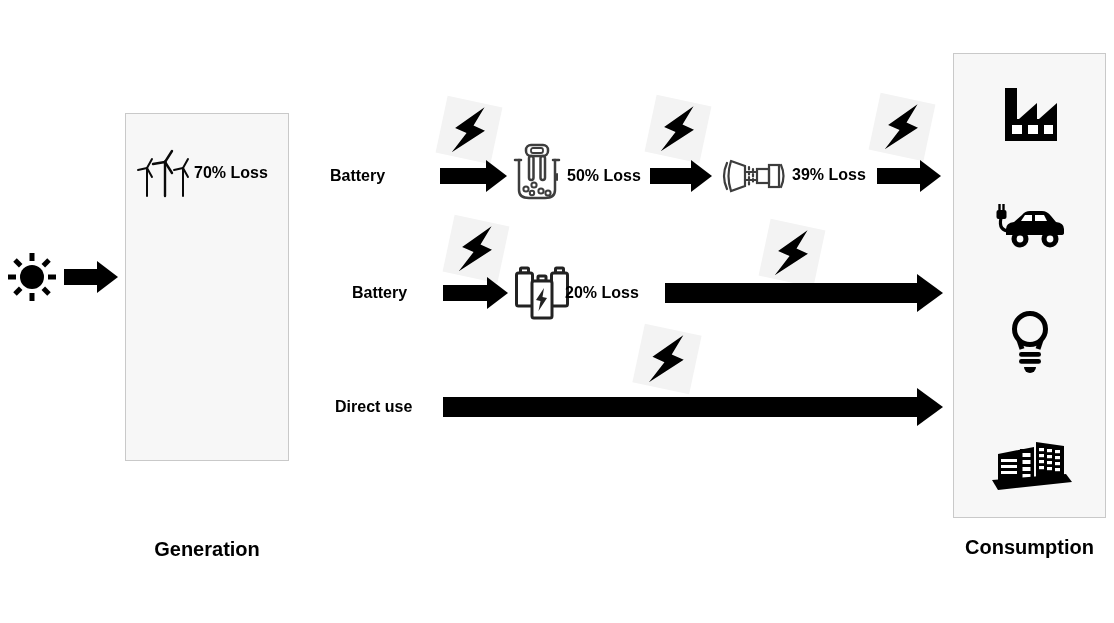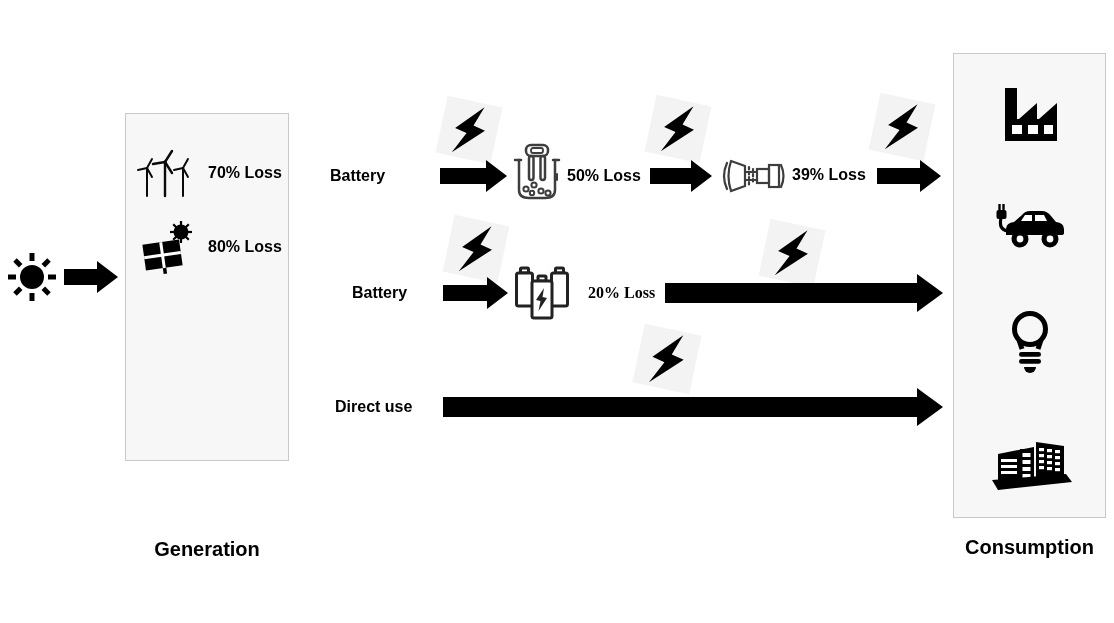--- a/index.html
+++ b/index.html
@@ -23,21 +23,21 @@
   .arrow-l .head { border-top:19px solid transparent; border-bottom:19px solid transparent; border-left:26px solid #000; }
 
   .bolt-card {
     background:#f3f3f3; transform:rotate(12deg);
     display:flex; align-items:center; justify-content:center;
   }
 
   .gen-row { position:absolute; left:10px; width:146px; height:64px;
              display:flex; align-items:center; }
   .gen-row .iconbox { width:58px; display:flex; justify-content:center; }
-  .gen-row .bold-label { margin-left:14px; }
+  .gen-row .bold-label { }
 
   .cons-item { position:absolute; left:50%; transform:translateX(-50%); }
 </style>
 </head>
 <body>
 
 <div class="canvas">
 
   <div class="abs" style="left:6px; top:251px; width:52px; height:52px;">
     <svg width="52" height="52" viewBox="0 0 52 52">
@@ -78,40 +78,20 @@
             <line x1="47" y1="22" x2="52" y2="13"></line>
             <line x1="47" y1="22" x2="38" y2="24"></line>
             <line x1="47" y1="22" x2="52" y2="31"></line>
             <line x1="47" y1="22" x2="47" y2="50"></line>
           </g>
         </svg>
       </span>
       <span class="bold-label">70% Loss</span>
     </div>
 
-    <div class="gen-row" style="top:101px;">
-      <span class="iconbox">
-        <svg width="56" height="56" viewBox="0 0 56 56">
-          <g stroke="#000" stroke-width="2.2">
-            <line x1="44" y1="2" x2="44" y2="24"></line>
-            <line x1="33" y1="13" x2="55" y2="13"></line>
-            <line x1="36.2" y1="5.2" x2="51.8" y2="20.8"></line>
-            <line x1="51.8" y1="5.2" x2="36.2" y2="20.8"></line>
-          </g>
-          <circle cx="44" cy="13" r="7.5" fill="#000"></circle>
-          <g transform="rotate(-8 26 36)">
-            <rect x="7" y="23" width="37" height="26" fill="#000"></rect>
-            <line x1="25.5" y1="23" x2="25.5" y2="49" stroke="#fff" stroke-width="3"></line>
-            <line x1="7" y1="36" x2="44" y2="36" stroke="#fff" stroke-width="3"></line>
-            <rect x="24" y="49" width="3.5" height="6" fill="#000"></rect>
-          </g>
-        </svg>
-      </span>
-      <span class="bold-label">80% Loss</span>
-    </div>
 
 
   </div>
 
   <div class="abs panel-caption" style="left:125px; top:538px; width:164px;">Generation</div>
 
   <div class="abs bolt-card" style="left:441px; top:101px; width:56px; height:58px;">
     <svg width="42" height="52" viewBox="0 0 48 58">
         <path d="M36,0 L8,30 L22,33 L10,58 L42,26 L28,23 Z" fill="#000"></path>
       </svg>
@@ -209,21 +189,21 @@
       <rect x="7.5" y="6" width="8" height="5" rx="1"></rect>
       <rect x="3.5" y="11" width="16" height="33" rx="2"></rect>
       <rect x="42.5" y="6" width="8" height="5" rx="1"></rect>
       <rect x="38.5" y="11" width="16" height="33" rx="2"></rect>
       <rect x="25" y="14" width="8" height="5" rx="1"></rect>
       <rect x="19" y="19" width="20" height="37" rx="2"></rect>
       <path d="M31,26 L23,38 L27.5,39 L25.5,49 L34,36 L29.5,35 Z" fill="#222" stroke="none"></path>
     </svg>
   </div>
 
-  <div class="abs bold-label" style="left:588px; top:284px;font-family:Liberation Serif, serif;">20% Loss</div>
+  <div class="abs bold-label" style="left:565px; top:284px;">20% Loss</div>
 
   <div class="abs arrow arrow-l" style="left:665px; top:274px; width:278px;">
       <div class="shaft"></div>
       <div class="head"></div>
     </div>
 
   <div class="abs bold-label" style="left:335px; top:398px;">Direct use</div>
 
   <div class="abs arrow arrow-l" style="left:443px; top:388px; width:500px;">
       <div class="shaft"></div>

